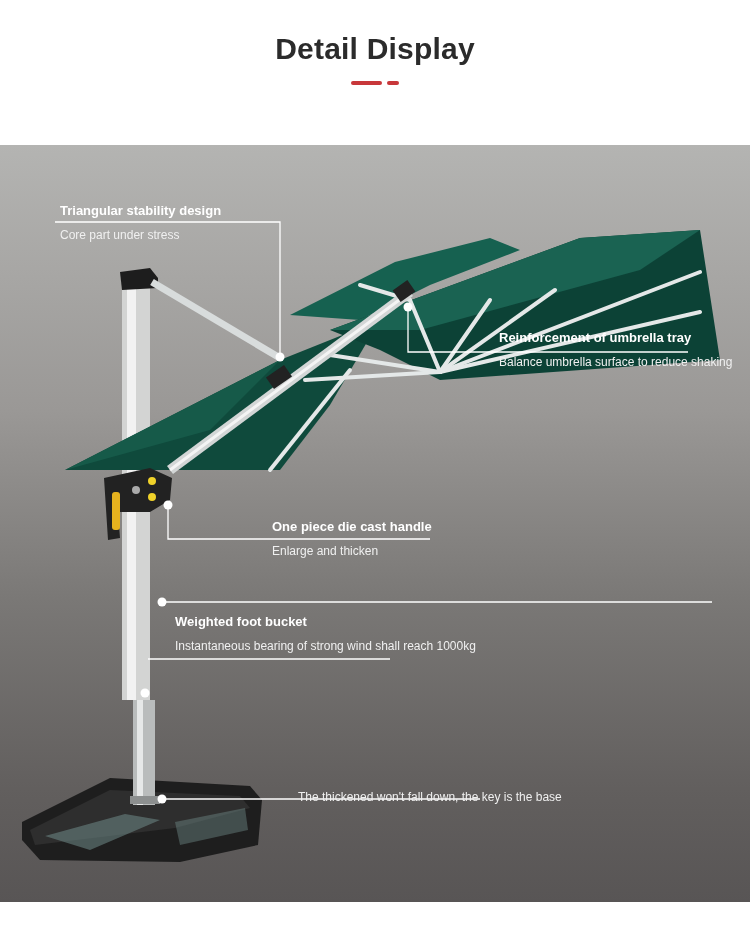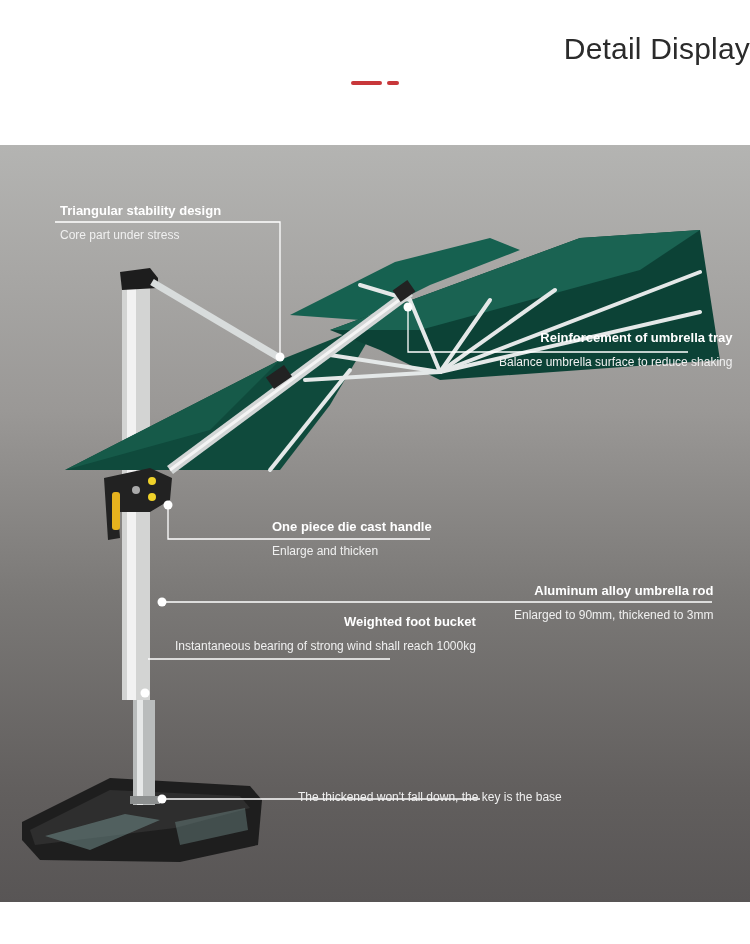--- a/index.html
+++ b/index.html
@@ -1,26 +1,26 @@
 <!DOCTYPE html>
 <html><head>
 <meta charset="utf-8">
 <style>
   html, body { margin:0; padding:0; }
   body { width:750px; height:944px; position:relative; background:#ffffff; overflow:hidden; font-family:"Liberation Sans", sans-serif; }
   .header { position:absolute; left:0; top:0; width:750px; height:145px; background:#fff; }
-  .title { position:absolute; left:0; width:750px; top:32px; text-align:right; font-size:30px; font-weight:normal; color:#2b2b2b; letter-spacing:0.2px; }
+  .title { position:absolute; left:0; width:750px; top:32px; text-align:center; font-size:30px; font-weight:bold; color:#2b2b2b; letter-spacing:0.2px; }
   .dash1 { position:absolute; left:351px; top:81px; width:31px; height:4px; border-radius:2px; background:#c8373a; }
   .dash2 { position:absolute; left:387px; top:81px; width:12px; height:4px; border-radius:2px; background:#c8373a; }
   .scene { position:absolute; left:0; top:145px; width:750px; height:757px;
            background:linear-gradient(180deg,#b4b4b2 0%, #9a9896 35%, #7a7876 60%, #625f5e 85%, #585555 100%); overflow:hidden; }
   .footer { position:absolute; left:0; top:902px; width:750px; height:42px; background:#fff; }
   svg.art { position:absolute; left:0; top:0; }
   .label { position:absolute; color:#ffffff; white-space:nowrap; }
-  .label .h { font-size:13px; font-weight:bold;text-align:right; }
+  .label .h { font-size:13px; font-weight:bold; }
   .label .s { font-size:12px; margin-top:10px; color:#f0f0f0; }
 </style>
 </head>
 <body>
 
 <div class="header">
   <div class="title">Detail Display</div>
   <div class="dash1"></div>
   <div class="dash2"></div>
 </div>
@@ -99,24 +99,20 @@
     <div class="s">Core part under stress</div>
   </div>
   <div class="label" style="left:272px; top:374px;">
     <div class="h">One piece die cast handle</div>
     <div class="s">Enlarge and thicken</div>
   </div>
   <div class="label" style="left:499px; top:185px;">
     <div class="h">Reinforcement of umbrella tray</div>
     <div class="s">Balance umbrella surface to reduce shaking</div>
   </div>
-  <div class="label" style="left:514px; top:438px;">
-    <div class="h">Aluminum alloy umbrella rod</div>
-    <div class="s">Enlarged to 90mm, thickened to 3mm</div>
-  </div>
   <div class="label" style="left:175px; top:469px;">
     <div class="h">Weighted foot bucket</div>
     <div class="s">Instantaneous bearing of strong wind shall reach 1000kg</div>
   </div>
   <div class="label" style="left:298px; top:635px;">
     <div class="s">The thickened won't fall down, the key is the base</div>
   </div>
 </div>
 
 <div class="footer"></div>

